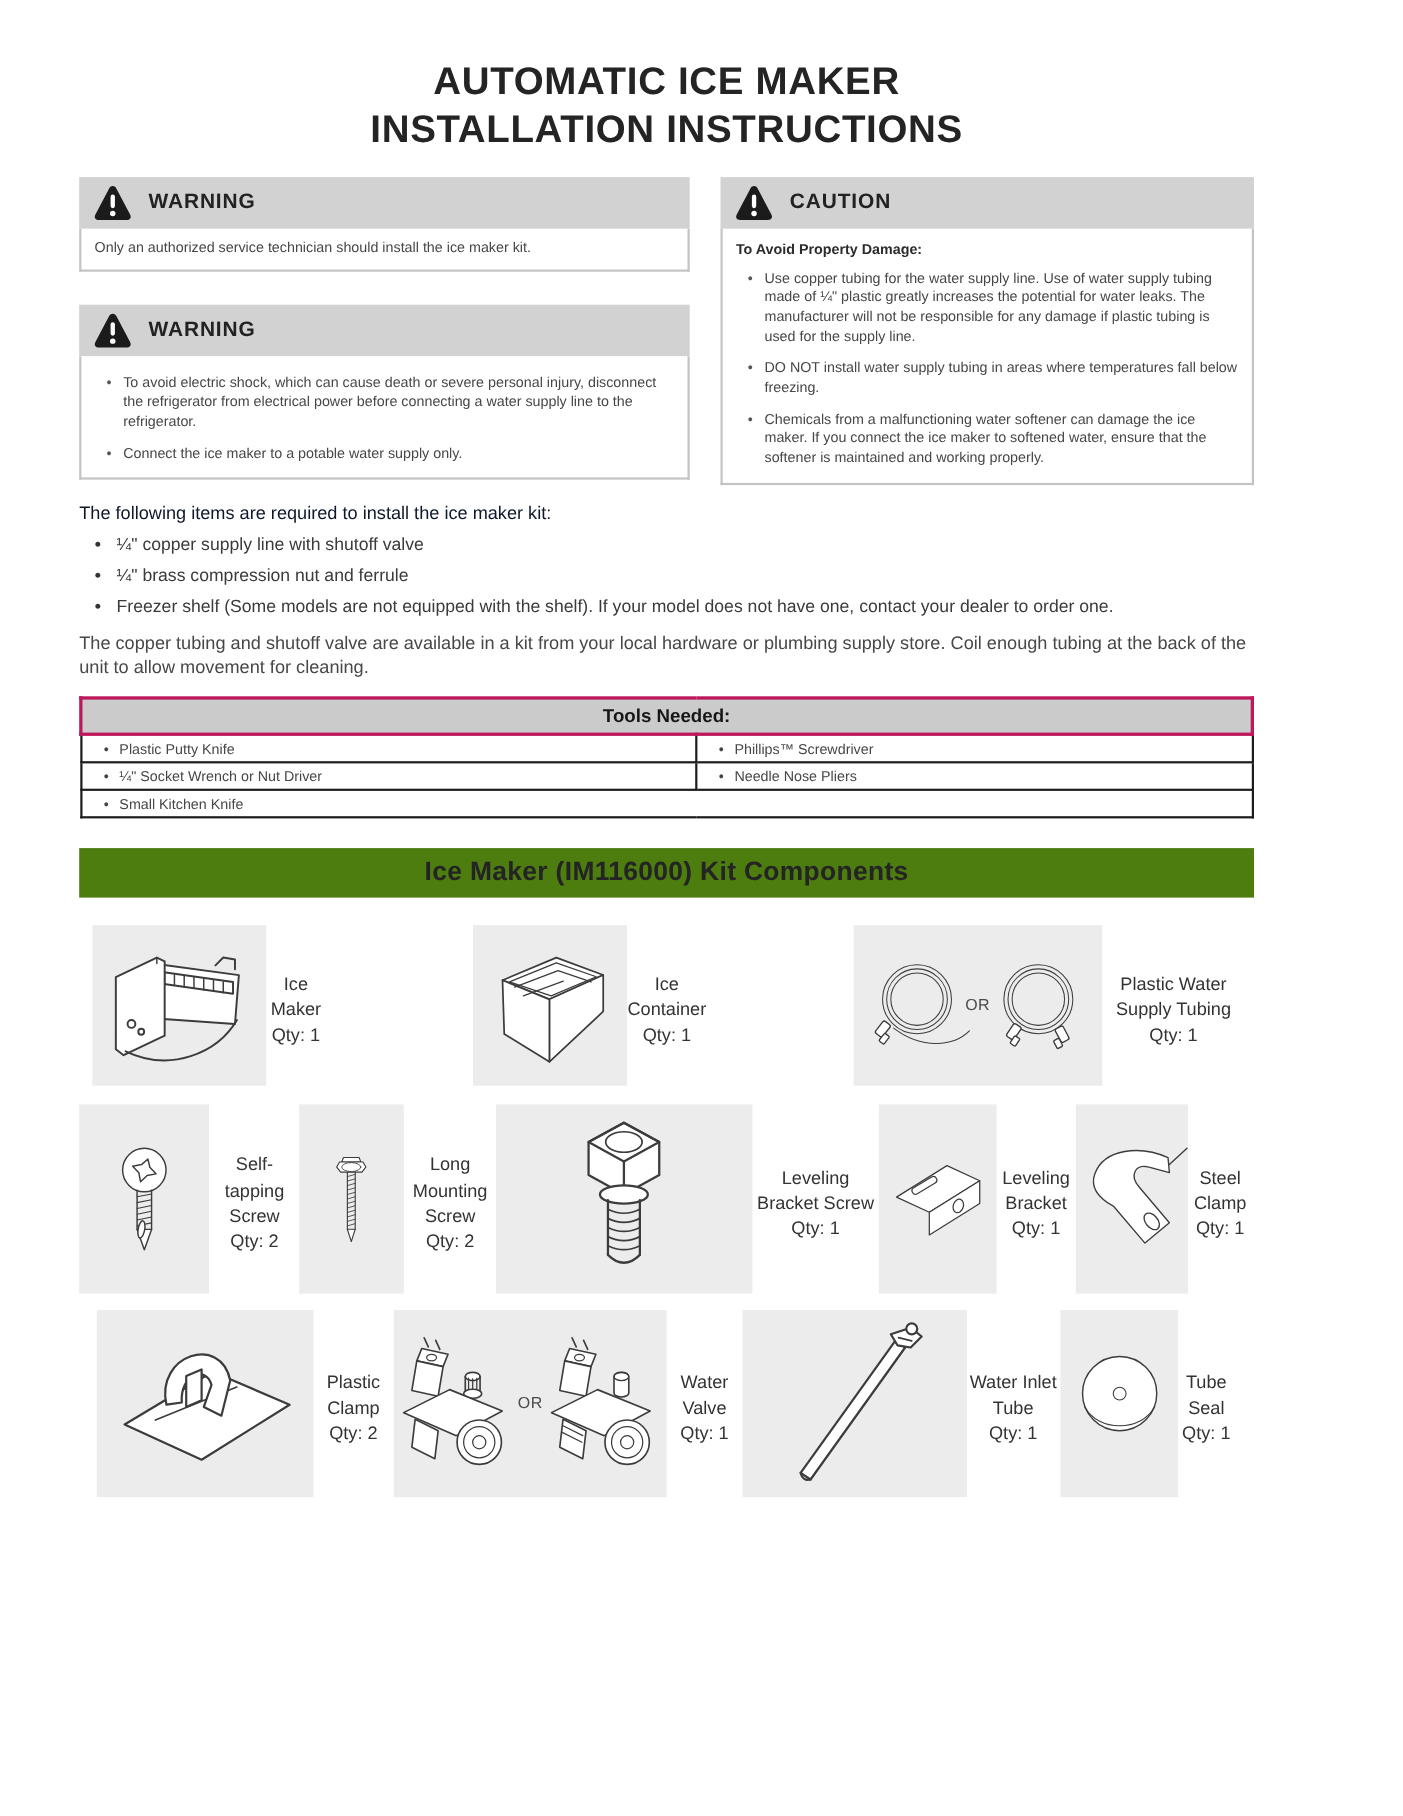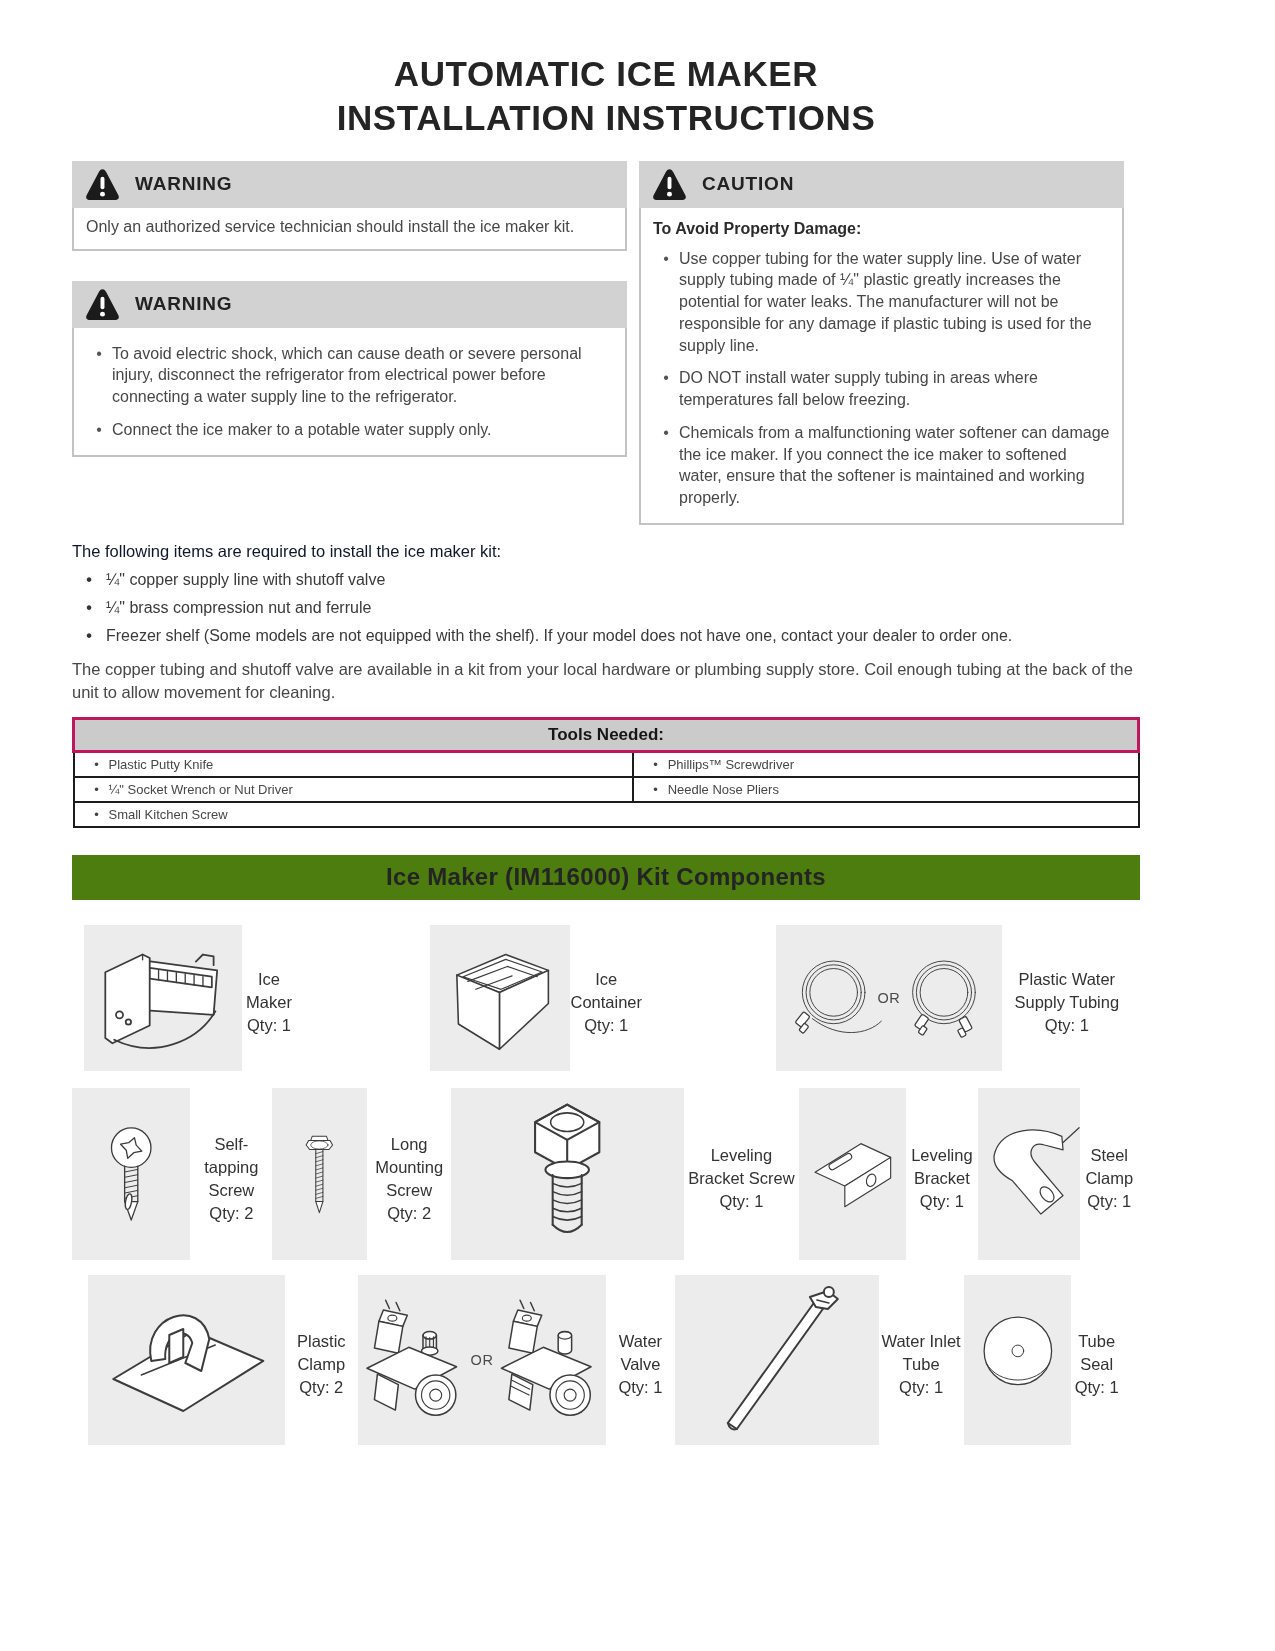--- a/index.html
+++ b/index.html
@@ -2,28 +2,28 @@
 <html><head>
 <meta charset="utf-8">
 <style>
   html,body{margin:0;padding:0;background:#fff;}
   body{width:1275px;min-height:1651px;font-family:"Liberation Sans",sans-serif;color:#3a3a3a;}
   .page{padding:52px 135px 30px 72px;}
   
   .title{margin:0 0 20px 0;text-align:center;font-size:35px;line-height:1.27;font-weight:800;
          color:#242424;letter-spacing:.6px;}
   
-  .two-col{display:grid;grid-template-columns:555px 485px;column-gap:12px;align-items:start;}
+  .two-col{display:grid;grid-template-columns:555px 485px;column-gap:28px;align-items:start;}
   .alert{margin:0;}
   .alert + .alert{margin-top:30px;}
   .alert-header{background:#d2d2d2;height:47px;display:flex;align-items:center;gap:15px;padding:0 13px;}
   .alert-header svg{width:35px;height:35px;flex:none;}
   .alert-label{font-size:19px;font-weight:bold;color:#222;letter-spacing:.8px;}
   .alert-body{border:2px solid #c3c3c3;border-top:none;padding:8px 12px 11px 12px;
-              font-size:16px;line-height:1.36;color:#474747;background:#fff;}
+              font-size:13px;line-height:1.36;color:#474747;background:#fff;}
   .alert-body p{margin:0;}
   .bold-lead{font-weight:bold;color:#2b2b2b;margin:2px 0 8px 0 !important;}
   .li{display:flex;margin:7px 0 11px 0;}
   .li:last-child{margin-bottom:3px;}
   .li .dot{flex:none;width:26px;text-align:center;color:#555;}
   .li .dot::before{content:"\2022";}
   .li .txt{flex:1;}
   
   .req-intro{margin:17px 0 0 0;font-size:16.5px;color:#0f172a;}
   .req-list{margin:6px 0 0 0;}
@@ -188,21 +188,21 @@
             <div class="li">
               <span class="dot"></span>
               <span class="txt">Needle Nose Pliers</span>
             </div>
           </td>
     </tr>
     <tr>
       <td colspan="2">
             <div class="li">
               <span class="dot"></span>
-              <span class="txt">Small Kitchen Screw</span>
+              <span class="txt">Small Kitchen Knife</span>
             </div>
           </td>
     </tr>
   </tbody>
     </table>
 
   <div class="banner">
     <span>Ice Maker (IM116000) Kit Components</span>
   </div>
 

